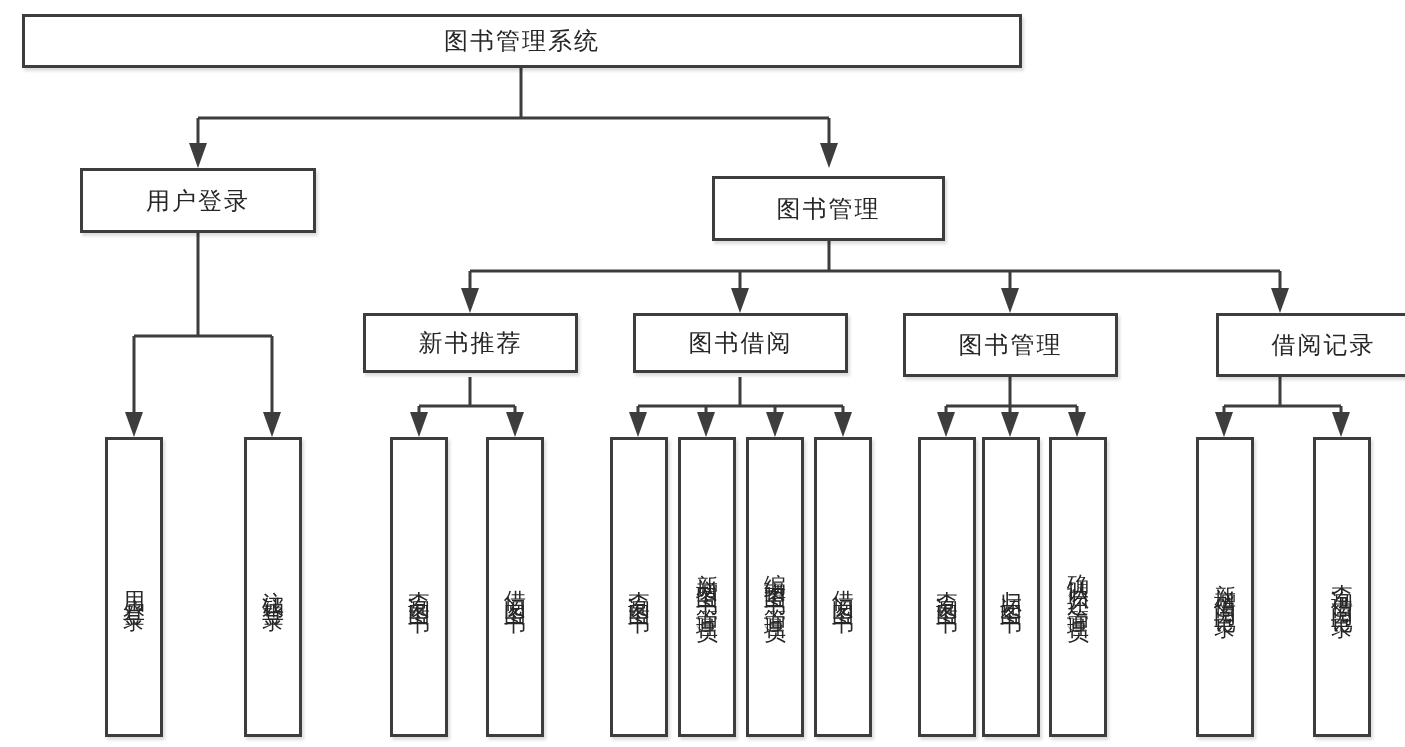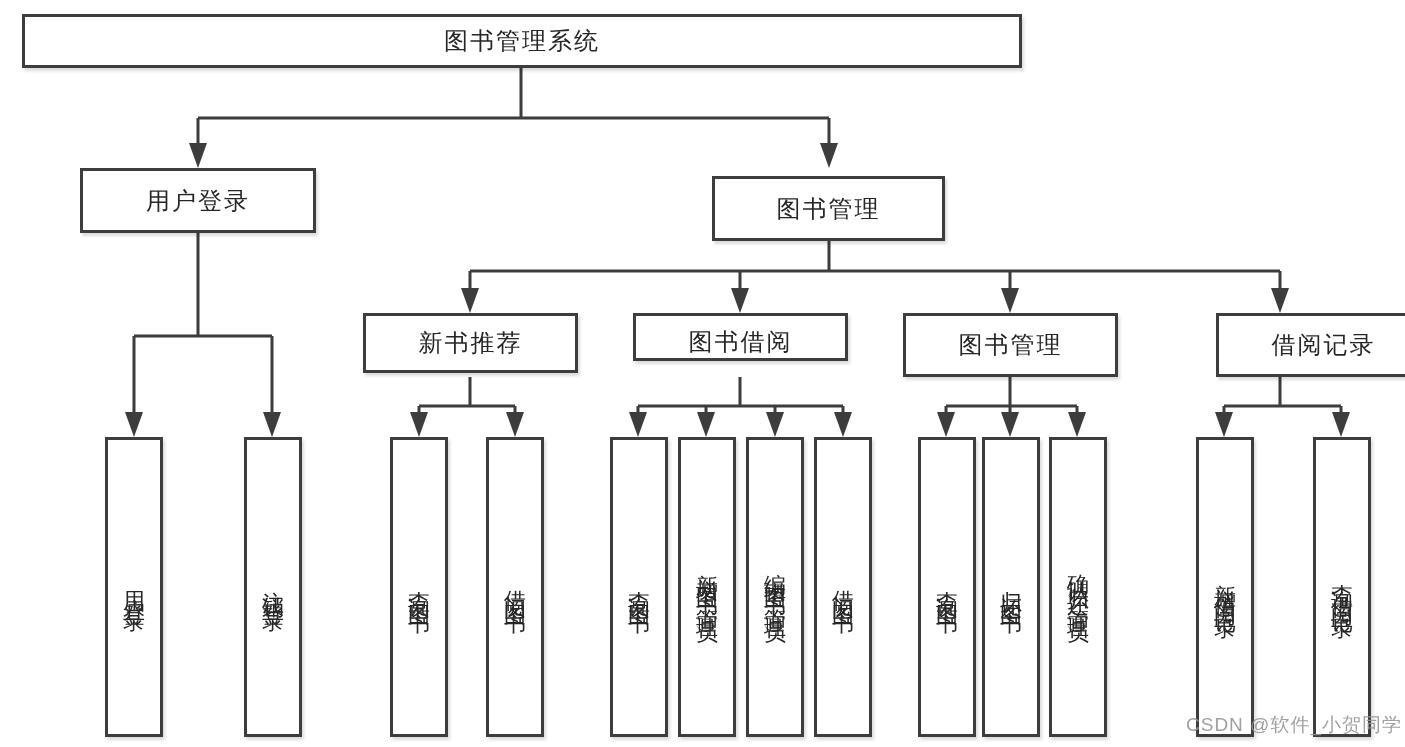--- a/index.html
+++ b/index.html
@@ -106,21 +106,21 @@
   <div class="box" style="left:80px; top:168px; width:236px; height:65px;">
     <span class="h-label">用户登录</span>
   </div>
   <div class="box" style="left:712px; top:176px; width:233px; height:65px;">
     <span class="h-label">图书管理</span>
   </div>
 
   <div class="box" style="left:363px; top:313px; width:215px; height:60px;">
     <span class="h-label">新书推荐</span>
   </div>
-  <div class="box" style="left:633px; top:313px; width:215px; height:48px;align-items:flex-end;">
+  <div class="box" style="left:633px; top:313px; width:215px; height:60px;">
     <span class="h-label">图书借阅</span>
   </div>
   <div class="box" style="left:903px; top:313px; width:215px; height:64px;">
     <span class="h-label">图书管理</span>
   </div>
   <div class="box" style="left:1216px; top:313px; width:215px; height:64px;">
     <span class="h-label">借阅记录</span>
   </div>
 
   <div class="box" style="left:105px; top:437px; width:58px; height:300px;">
@@ -160,15 +160,14 @@
     <span class="v-label">确认归还（管理员）</span>
   </div>
 
   <div class="box" style="left:1196px; top:437px; width:58px; height:300px;">
     <span class="v-label">新增借阅记录</span>
   </div>
   <div class="box" style="left:1313px; top:437px; width:58px; height:300px;">
     <span class="v-label">查询借阅记录</span>
   </div>
 
-  <div class="watermark">CSDN @软件_小贺同学</div>
 
 </div>
 
 </body></html>

